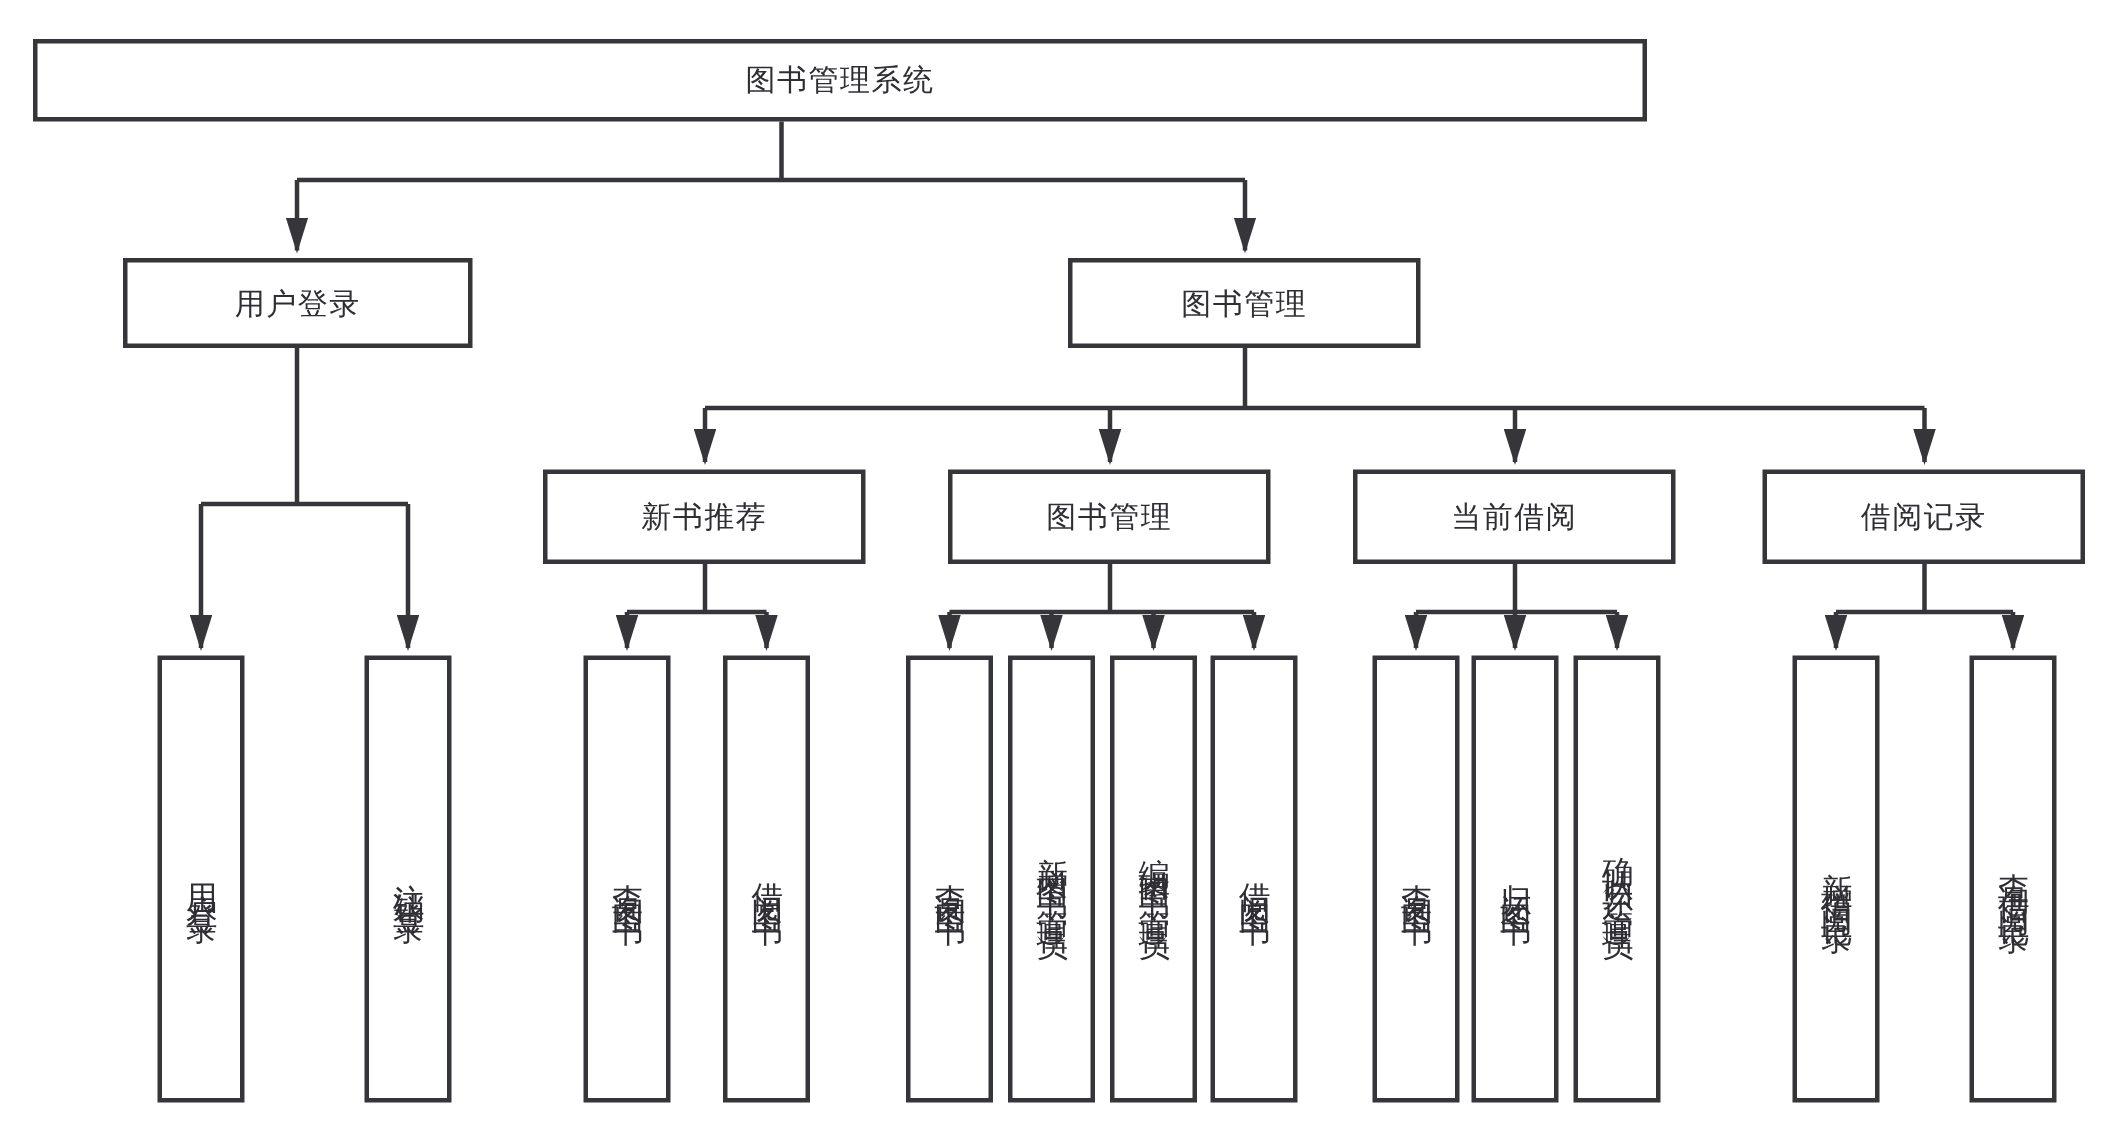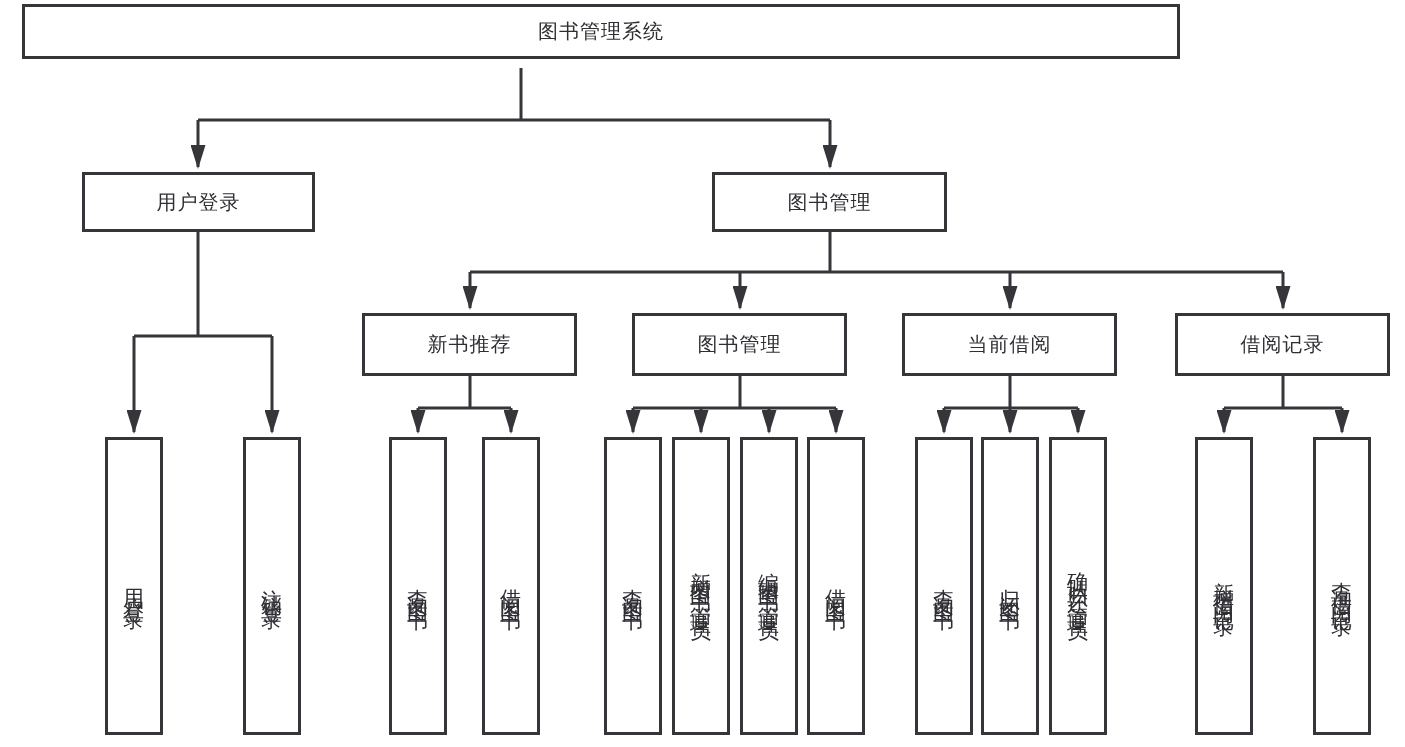--- a/index.html
+++ b/index.html
@@ -31,21 +31,21 @@
     align-items: center;
     justify-content: center;
     color: #2e2e33;
     z-index: 1;
   }
   .h-label {
     font-size: 20px;
     letter-spacing: 1px;
     white-space: nowrap;
   }
-  .root-box   { left: 22px;  top: 4px;  width: 1158px; height: 55px; }
+  .root-box   { left: 22px;  top: 26px;  width: 1076px; height: 55px; }
   .l2-user    { left: 82px;  top: 172px; width: 233px; height: 60px; }
   .l2-book    { left: 712px; top: 172px; width: 235px; height: 60px; }
   .l3-box     { top: 313px; width: 215px; height: 63px; }
   .l3-recommend { left: 362px; }
   .l3-borrow    { left: 632px; }
   .l3-current   { left: 902px; }
   .l3-records   { left: 1175px; }
   .v-box {
     top: 437px;
     width: 58px;

